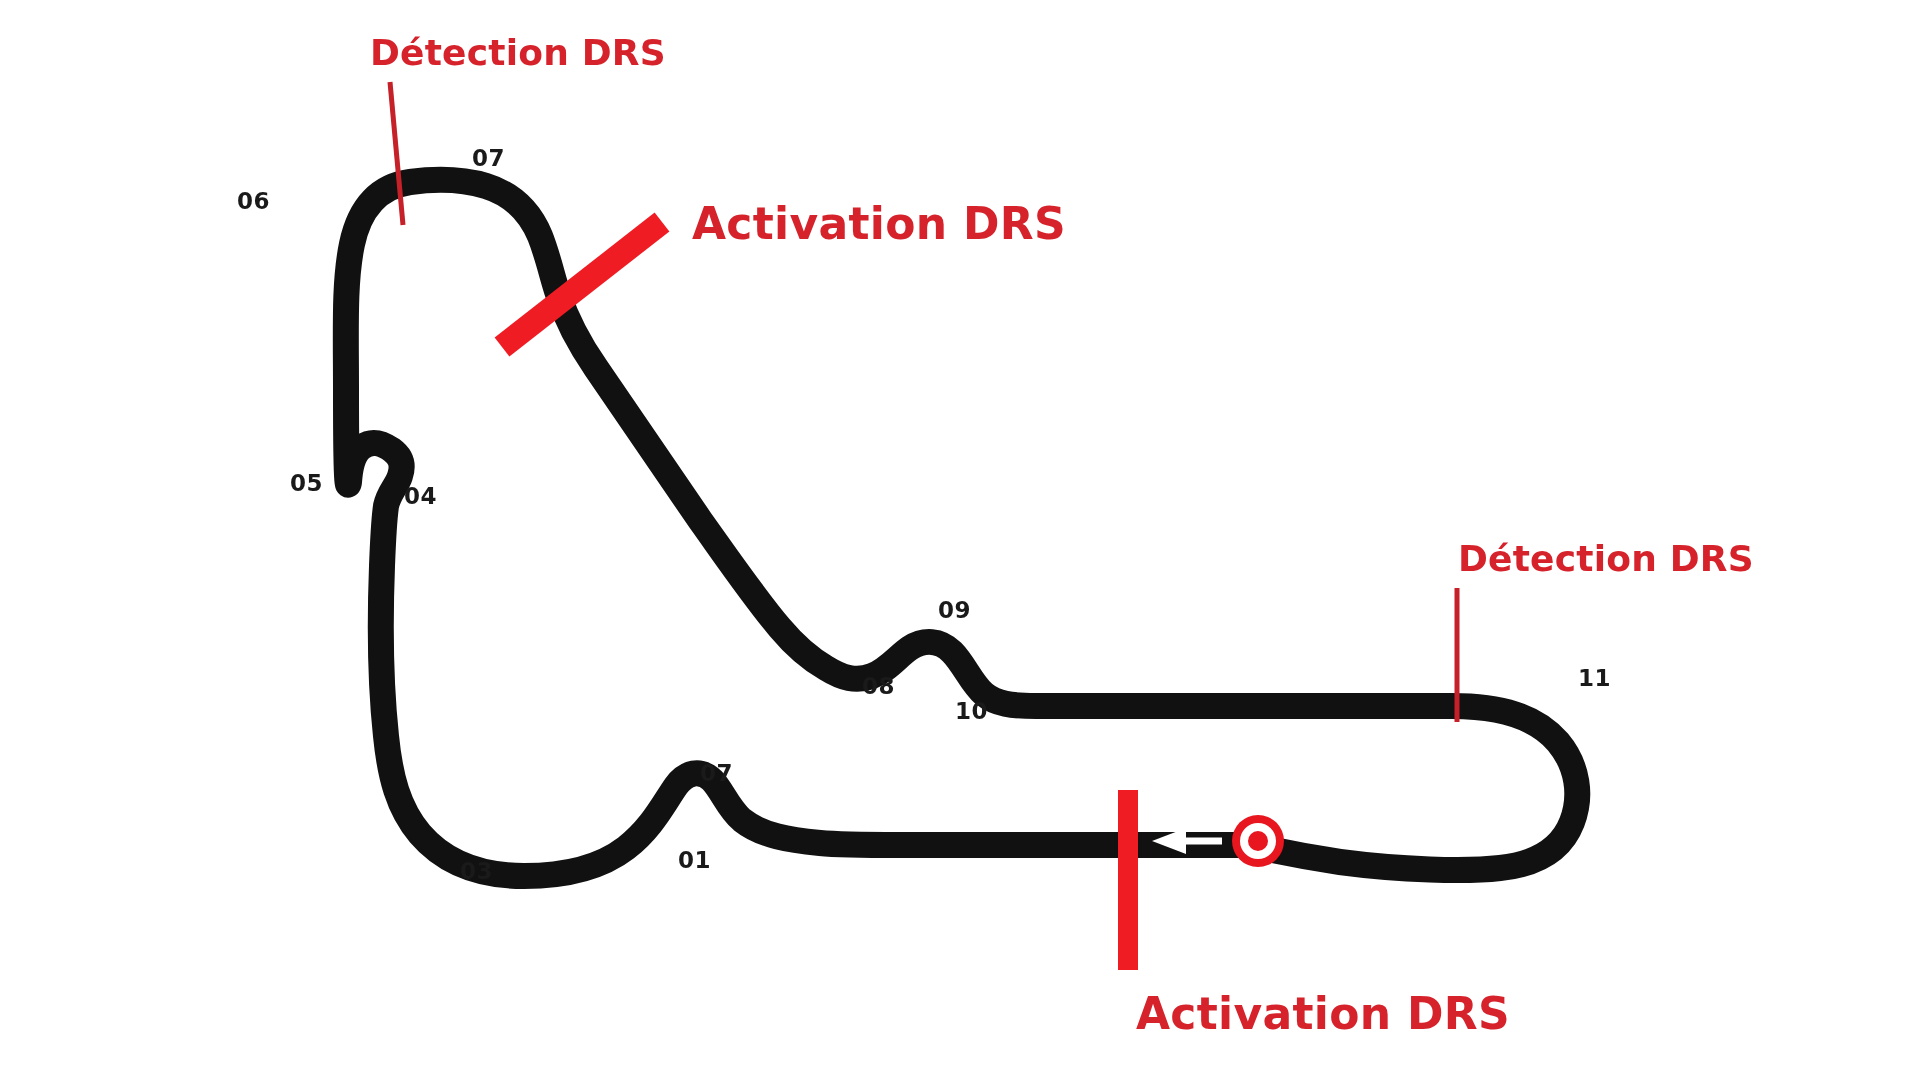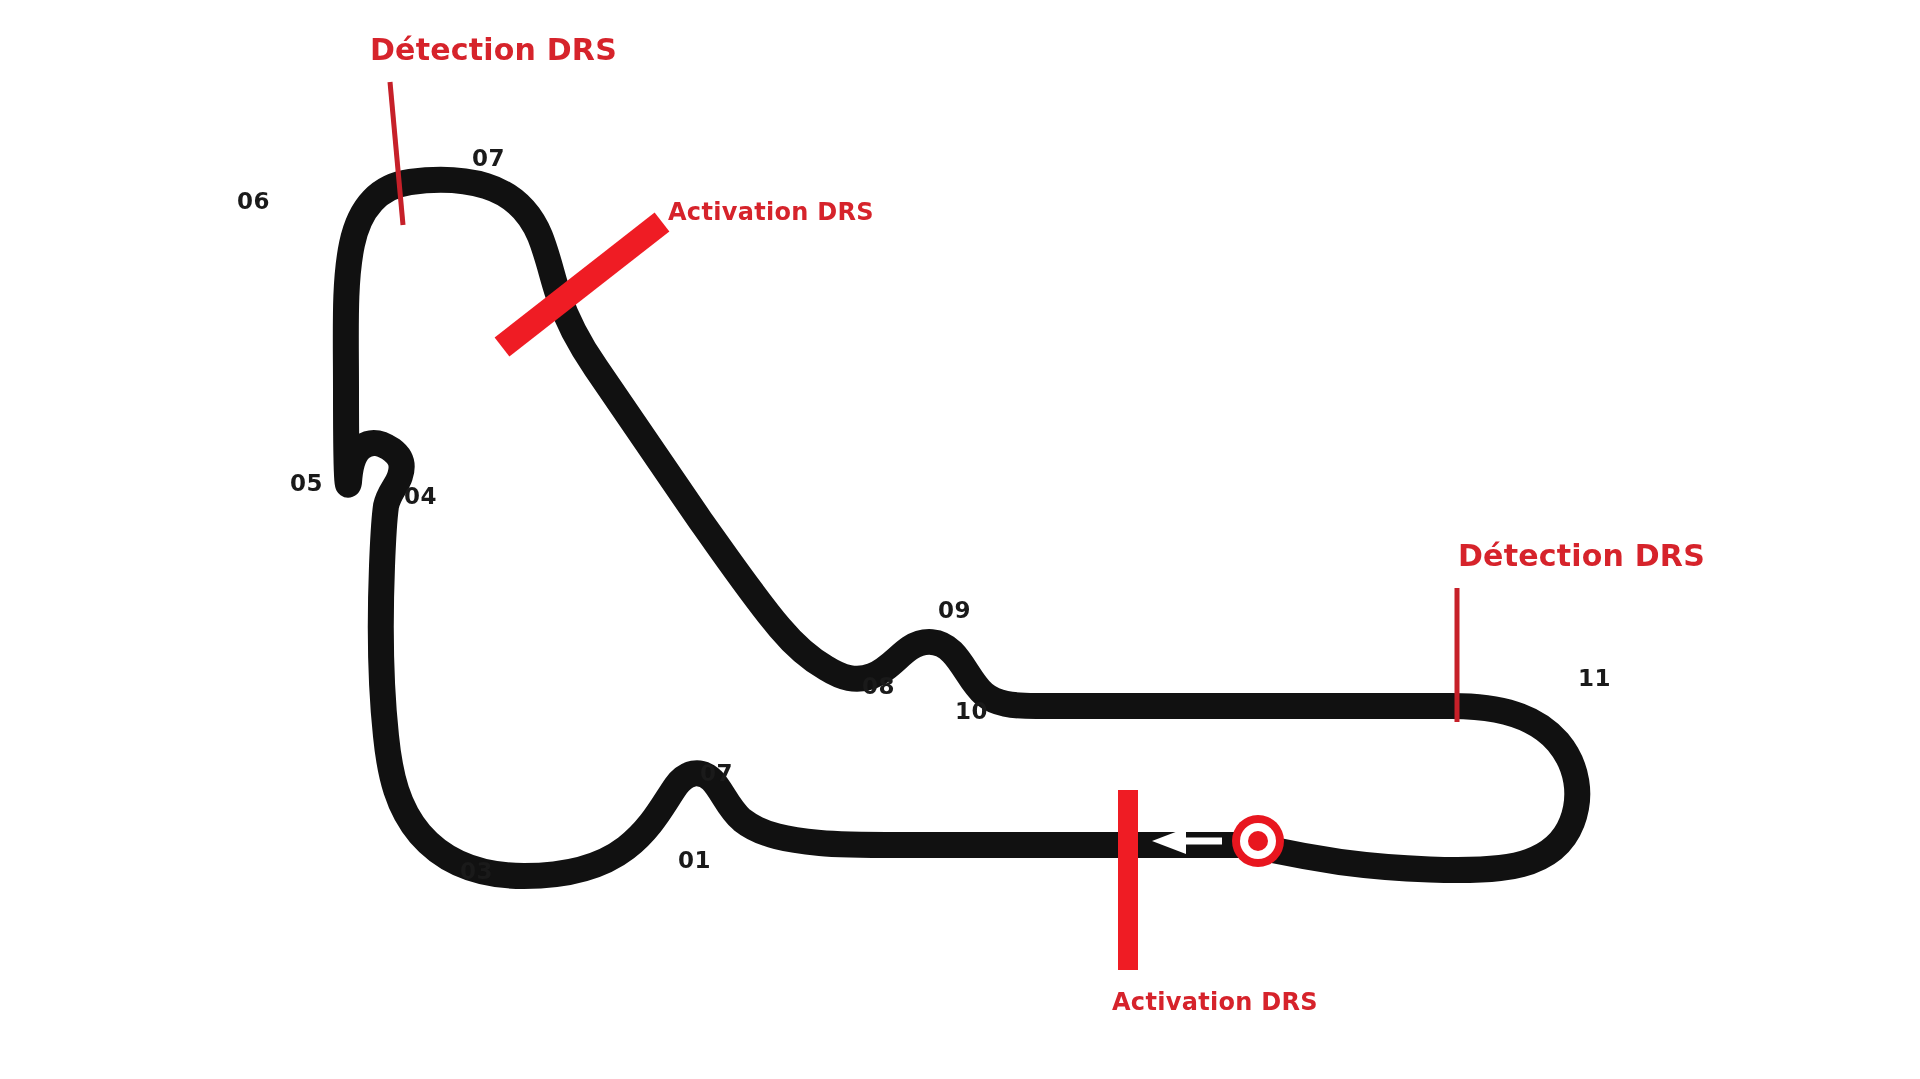--- a/index.html
+++ b/index.html
@@ -38,26 +38,27 @@
   }
   .drs-label {
     position: absolute;
     font-family: "DejaVu Sans", sans-serif;
     font-weight: bold;
     color: #d6232b;
     white-space: nowrap;
     user-select: none;
   }
   .drs-label.detection {
-    font-size: 30px;
+    font-size: 36px;
     letter-spacing: 0.2px;
   }
   .drs-label.activation {
-    font-size: 24px;
+    font-size: 44px;
     letter-spacing: 0.3px;
+    margin-left: 24px;
   }
 </style>
 </head>
 <body>
 
 <div id="circuit-map">
 
   <svg id="track-svg" viewBox="0 0 1920 1079">
 
     <g>

